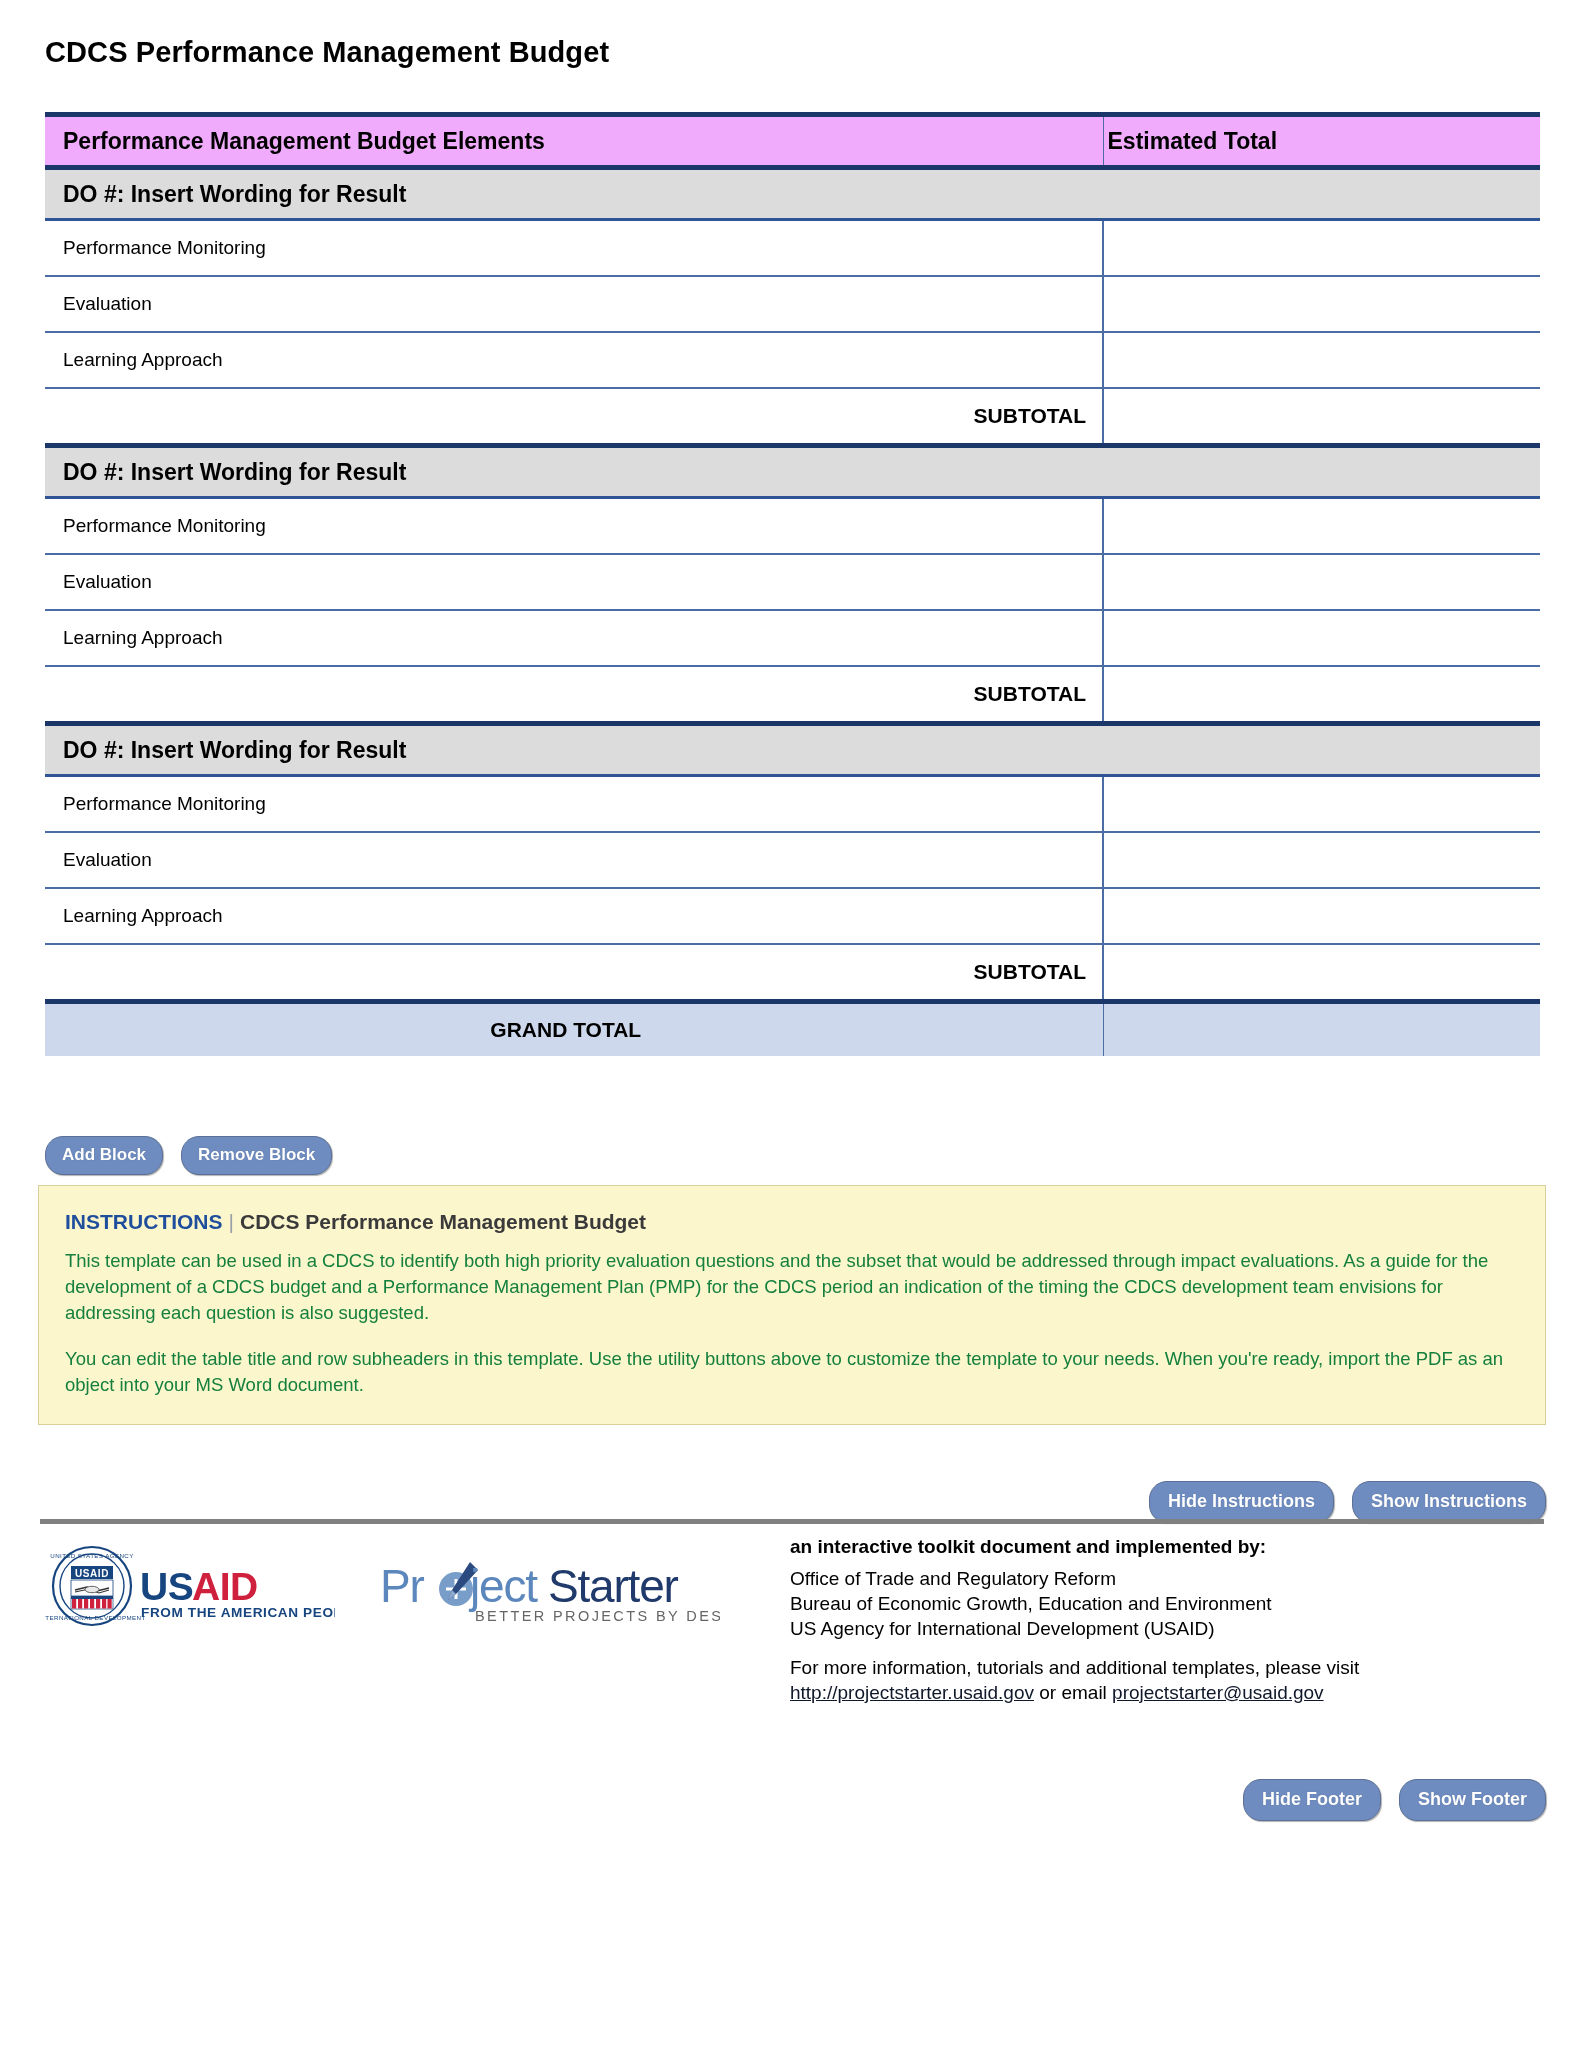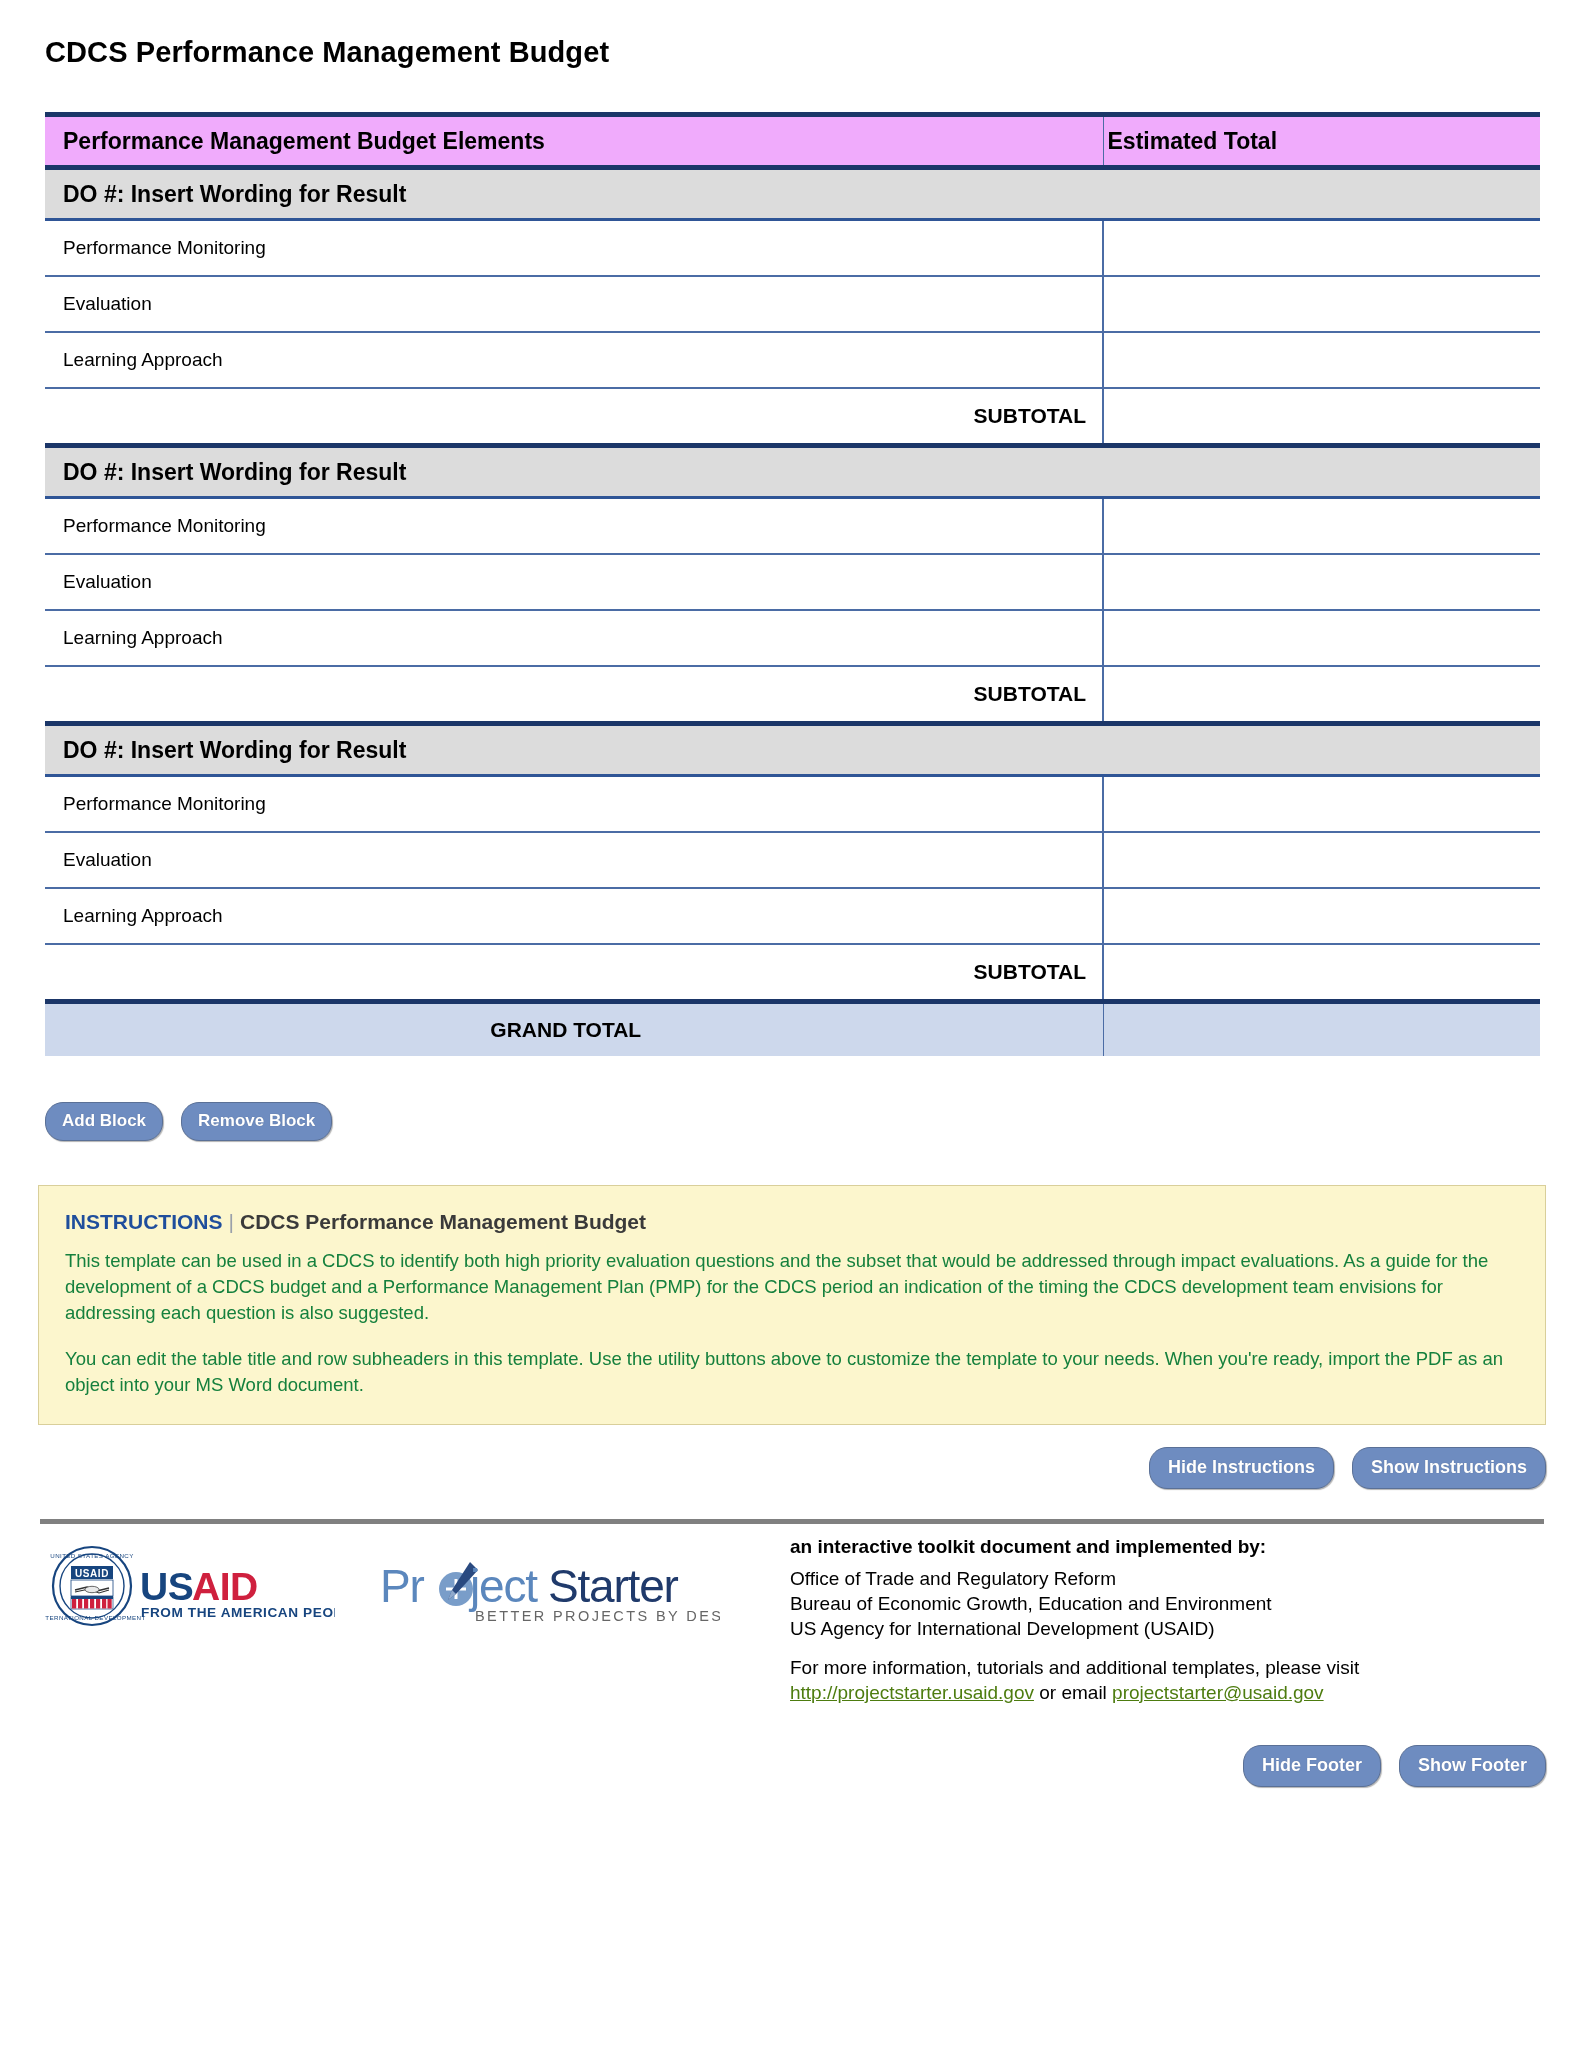--- a/index.html
+++ b/index.html
@@ -112,20 +112,21 @@
     color: #ffffff;
     font-weight: bold;
     border: 1.5px solid #5a7096;
     border-radius: 18px;
     text-align: center;
     box-sizing: border-box;
     box-shadow: 1px 1px 1px rgba(0,0,0,0.30);
     cursor: pointer;
     text-shadow: 0 0 1px rgba(0,0,0,0.25);
     user-select: none;
+    margin-top: 34px;
   }
   .util-row {
     position: absolute;
     left: 45px;
     top: 1102px;
     display: flex;
     gap: 18px;
   }
   .util-row .btn {
     font-size: 17px;
@@ -226,21 +227,21 @@
   .foot-line {
     font-size: 19px;
     line-height: 25px;
   }
   .foot-para {
     font-size: 19px;
     line-height: 25px;
     margin-top: 14px;
   }
   .lnk {
-    color: #4d7c0f;
+    color: #0f172a;
     text-decoration: underline;
   }
   .footer-btn-row {
     position: absolute;
     left: 38px;
     top: 1745px;
     width: 1508px;
     display: flex;
     justify-content: flex-end;
     gap: 18px;

